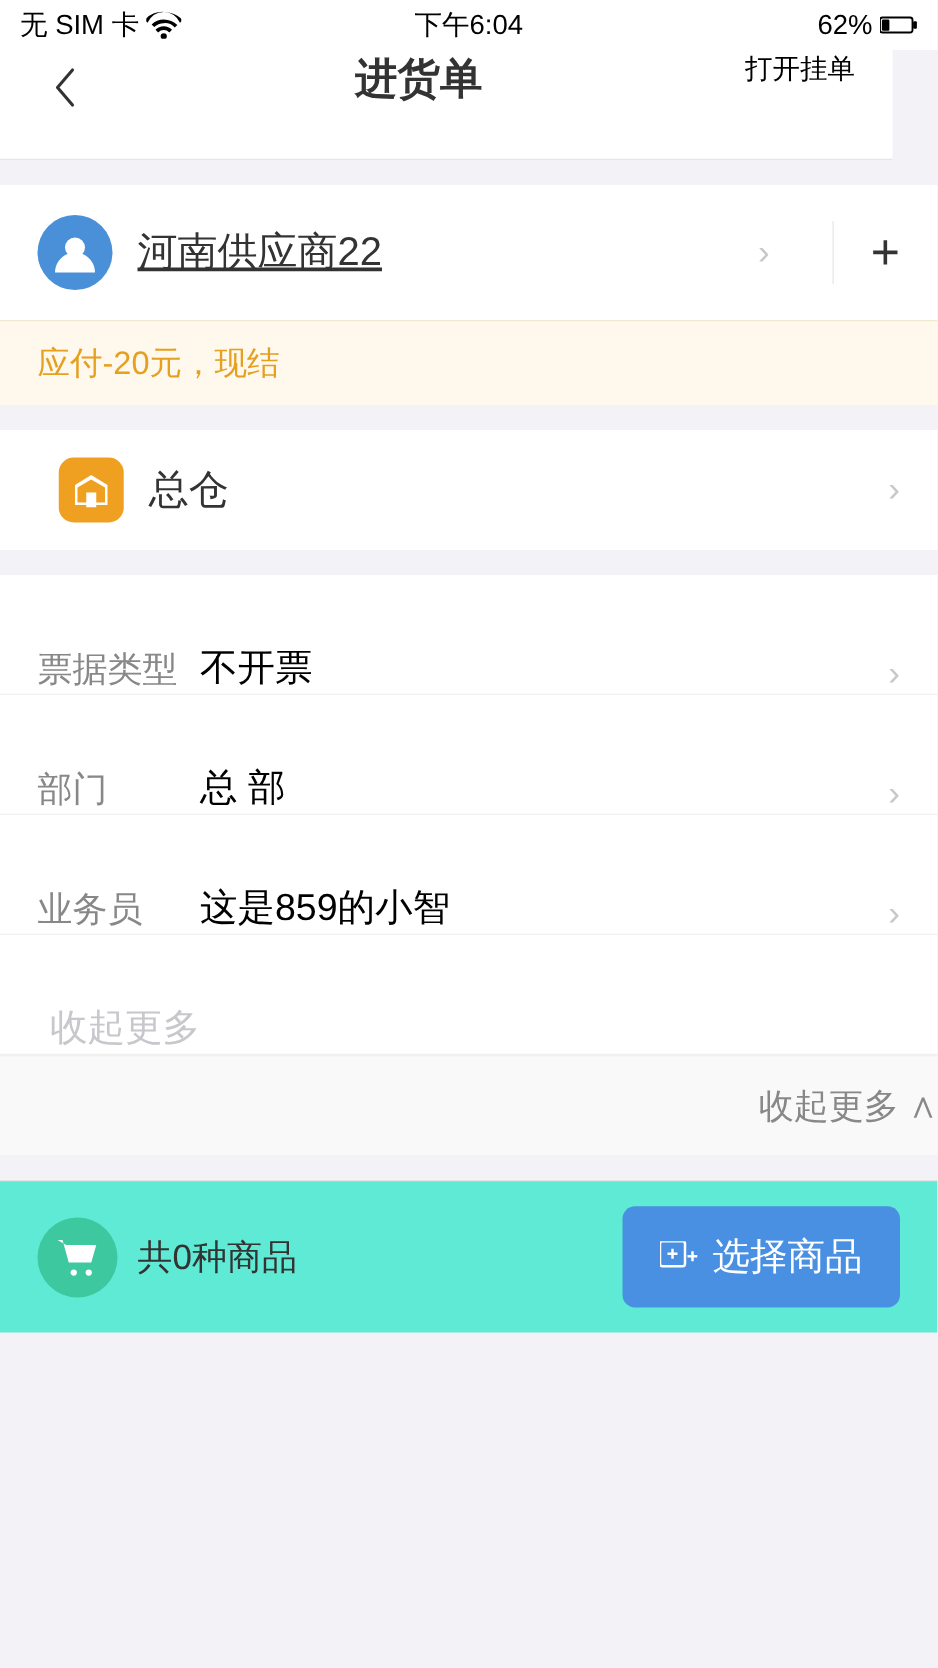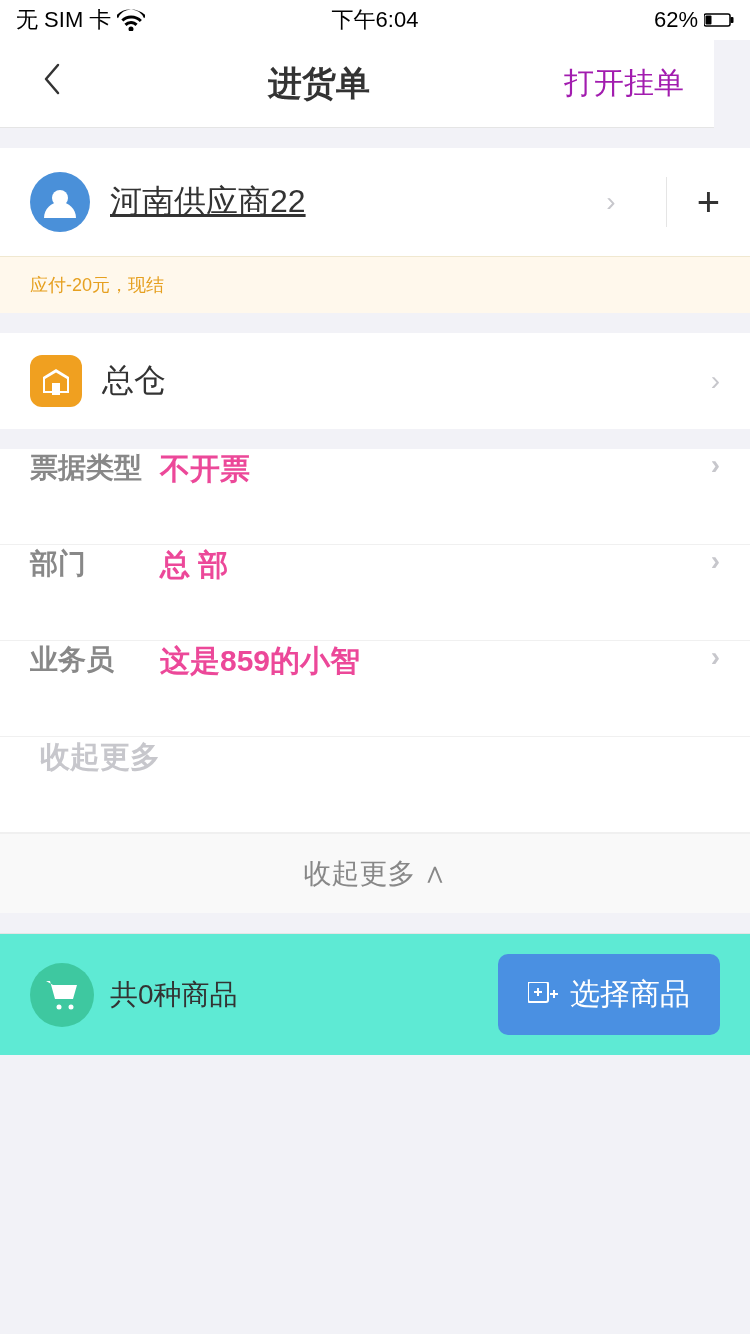--- a/index.html
+++ b/index.html
@@ -43,39 +43,38 @@
       gap: 6px;
       font-size: 22px;
     }
 
     
     .nav-bar {
       width: 714px;
       height: 88px;
       background: #fff;
       display: flex;
-      align-items: center;
       justify-content: space-between;
       padding: 0 30px;
       border-bottom: 1px solid #e5e5e5;
     }
     .nav-back {
       font-size: 36px;
       color: #333;
       cursor: pointer;
       padding: 10px;
     }
     .nav-title {
       font-size: 34px;
       font-weight: 600;
       color: #333;
     }
     .nav-action {
-      font-size: 30px;
-      color: #a21caf;
+      font-size: 22px;
+      color: #000000;
       cursor: pointer;
     }
 
     
     .card {
       background: #fff;
     }
 
     
     .supplier-row {
@@ -118,52 +117,51 @@
       width: 1px;
       height: 50px;
       background: #e5e5e5;
       margin: 0 20px;
     }
 
     
     .payment-notice {
       background: #fff8ec;
       padding: 16px 30px;
-      font-size: 18px;
+      font-size: 26px;
       color: #e6a020;
       border-top: 1px solid #f0e8d0;
     }
 
     
     .form-section {
       background: #fff;
       margin-top: 20px;
     }
     .form-row {
       display: flex;
-      align-items: flex-start;
+      align-items: flex-end;
       padding: 0 30px;
       height: 96px;
       border-bottom: 1px solid #f0f0f0;
       background: #fff;
       cursor: pointer;
-      font-weight: bold;
     }
     .form-row:last-child {
       border-bottom: none;
     }
     .form-row-label {
       font-size: 28px;
       color: #888;
       min-width: 120px;
     }
     .form-row-value {
       flex: 1;
       font-size: 30px;
-      color: #ec4899;
+      color: #000000;
       margin-left: 10px;
     }
     .form-row-value.placeholder {
       color: #c7c7cc;
     }
     .form-chevron {
       color: #c7c7cc;
       font-size: 28px;
     }
 
@@ -195,21 +193,21 @@
     .warehouse-chevron {
       color: #c7c7cc;
       font-size: 28px;
     }
 
     
     .collapse-row {
       background: #f9f9f9;
       display: flex;
       align-items: center;
-      justify-content: center;
+      justify-content: flex-end;
       height: 80px;
       border-top: 1px solid #f0f0f0;
       cursor: pointer;
     }
     .collapse-text {
       font-size: 28px;
       color: #888;
     }
 
     
@@ -304,21 +302,21 @@
         </svg>
       </div>
       <span class="supplier-name">河南供应商22</span>
       <span class="supplier-chevron">›</span>
       <div class="vertical-divider"></div>
       <span class="supplier-add">+</span>
     </div>
     <div class="payment-notice">应付-20元，现结</div>
   </div>
 
-  <div class="card" style="margin-top:20px;">
+  <div class="card" style="margin-top:20px;padding-left:17px;">
     <div class="warehouse-row">
       <div class="warehouse-row-icon">
         <svg width="30" height="28" viewBox="0 0 30 28" fill="#fff">
           <path d="M15 2L2 10v16h26V10L15 2zM15 5.5L26 12v12H4V12L15 5.5z"></path>
           <rect x="11" y="16" width="8" height="12" fill="#fff"></rect>
         </svg>
       </div>
       <span class="warehouse-name">总仓</span>
       <span class="warehouse-chevron">›</span>
     </div>

